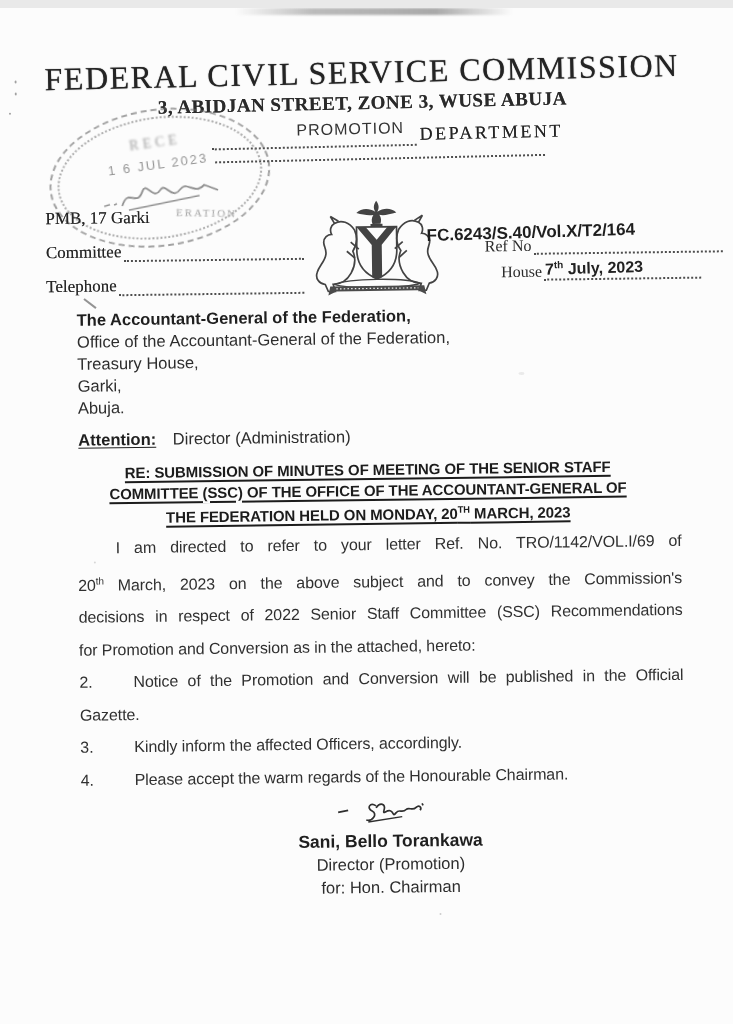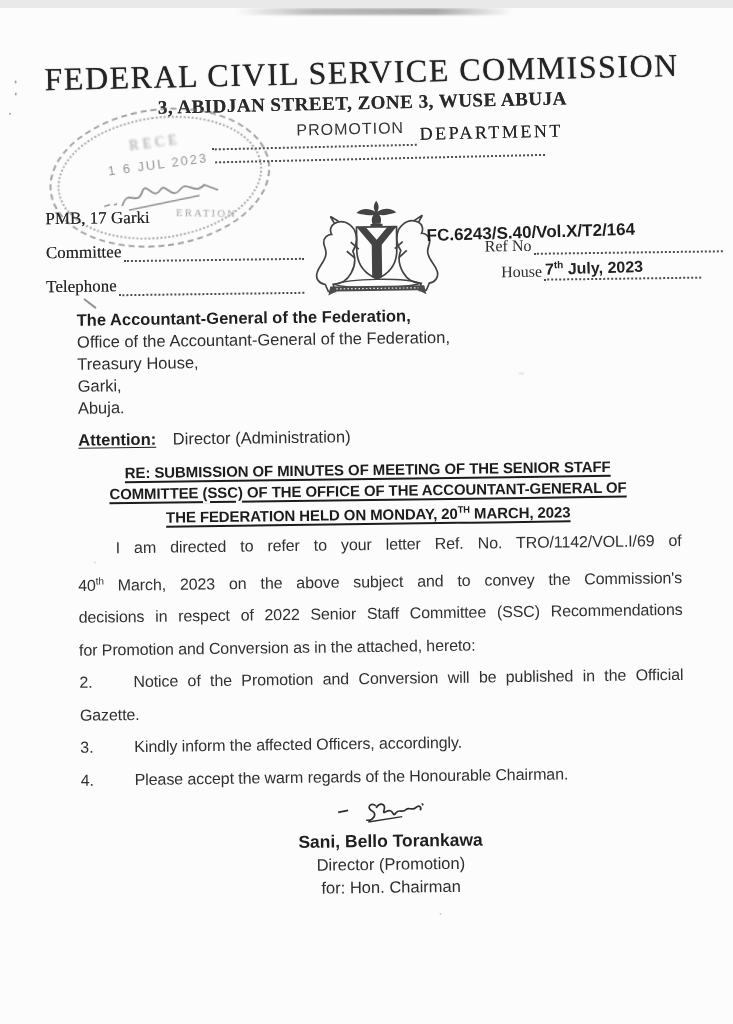--- a/index.html
+++ b/index.html
@@ -191,21 +191,21 @@
     </div>
 
     <div class="abs subject">
       <div>RE: SUBMISSION OF MINUTES OF MEETING OF THE SENIOR STAFF</div>
       <div>COMMITTEE (SSC) OF THE OFFICE OF THE ACCOUNTANT-GENERAL OF</div>
       <div><span>THE FEDERATION HELD ON MONDAY, 20</span><sup>TH</sup><span> MARCH, 2023</span></div>
     </div>
 
     <div class="abs bodytext">
       <div class="jl indent">I am directed to refer to your letter Ref. No. TRO/1142/VOL.I/69 of</div>
-      <div class="jl"><span>40</span><sup>th</sup><span> March, 2023 on the above subject and to convey the Commission's</span></div>
+      <div class="jl"><span>20</span><sup>th</sup><span> March, 2023 on the above subject and to convey the Commission's</span></div>
       <div class="jl">decisions in respect of 2022 Senior Staff Committee (SSC) Recommendations</div>
       <div>for Promotion and Conversion as in the attached, hereto:</div>
 
       <div>
         <div class="jl"><span class="num">2.</span><span>Notice of the Promotion and Conversion will be published in the Official</span></div>
         <div>Gazette.</div>
       </div>
       <div><span class="num">3.</span><span>Kindly inform the affected Officers, accordingly.</span></div>
       <div><span class="num">4.</span><span>Please accept the warm regards of the Honourable Chairman.</span></div>
     </div>

